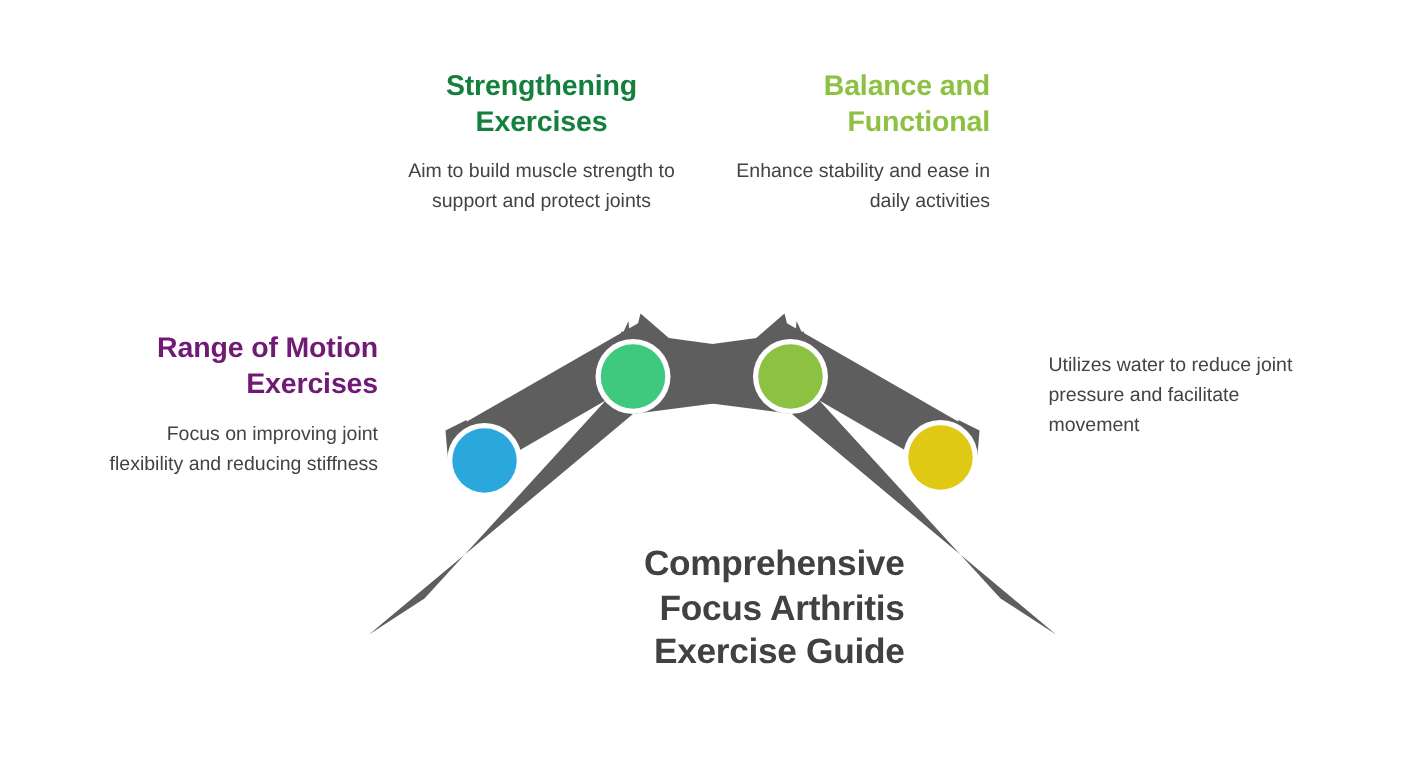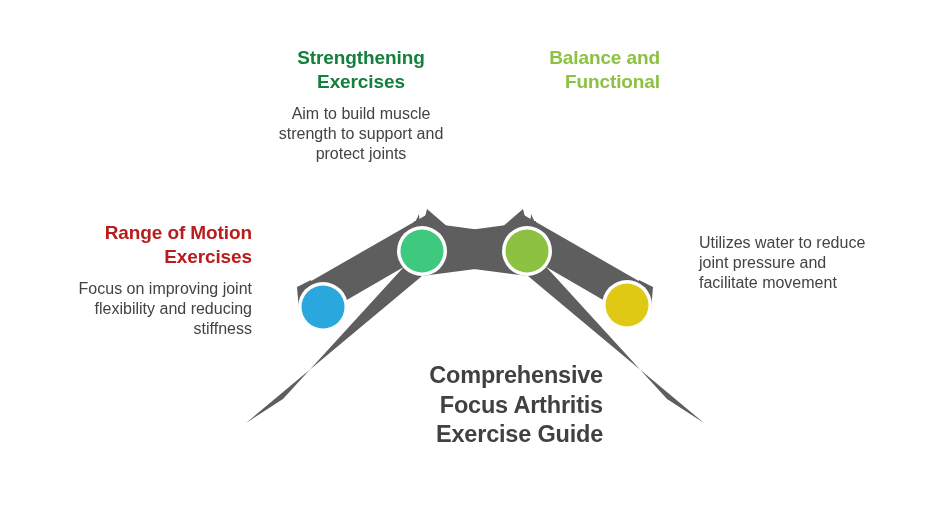--- a/index.html
+++ b/index.html
@@ -29,34 +29,34 @@
     position: absolute;
   }
   .block .title {
     font-weight: bold;
     font-size: 19px;
     line-height: 24px;
     margin: 0 0 10px 0;
     letter-spacing: -0.1px;
   }
   .block .desc {
-    font-size: 16px;
+    font-size: 13px;
     line-height: 20px;
     color: #434343;
     margin: 0;
   }
 
   
   #blk-rom {
     left: 60px;
     top: 221px;
     width: 192px;
     text-align: right;
   }
-  #blk-rom .title { color: #b91c1c; }
+  #blk-rom .title { color: #701a75; }
 
   
   #blk-str {
     left: 268px;
     top: 46px;
     width: 186px;
     text-align: center;
   }
   #blk-str .title { color: #15803d; }
 
@@ -153,20 +153,21 @@
       <span>Exercises</span>
     </div>
     <p class="desc">Aim to build muscle strength to support and protect joints</p>
   </div>
 
   <div class="block" id="blk-bal">
     <div class="title">
       <span>Balance and</span><br>
       <span>Functional</span><br>
     </div>
+    <p class="desc">Enhance stability and ease in daily activities</p>
   </div>
 
   <div class="block" id="blk-aqu">
     <p class="desc">Utilizes water to reduce joint pressure and facilitate movement</p>
   </div>
 
   <div id="center-title">
     <span>Comprehensive</span><br>
     <span>Focus Arthritis</span><br>
     <span>Exercise Guide</span>

